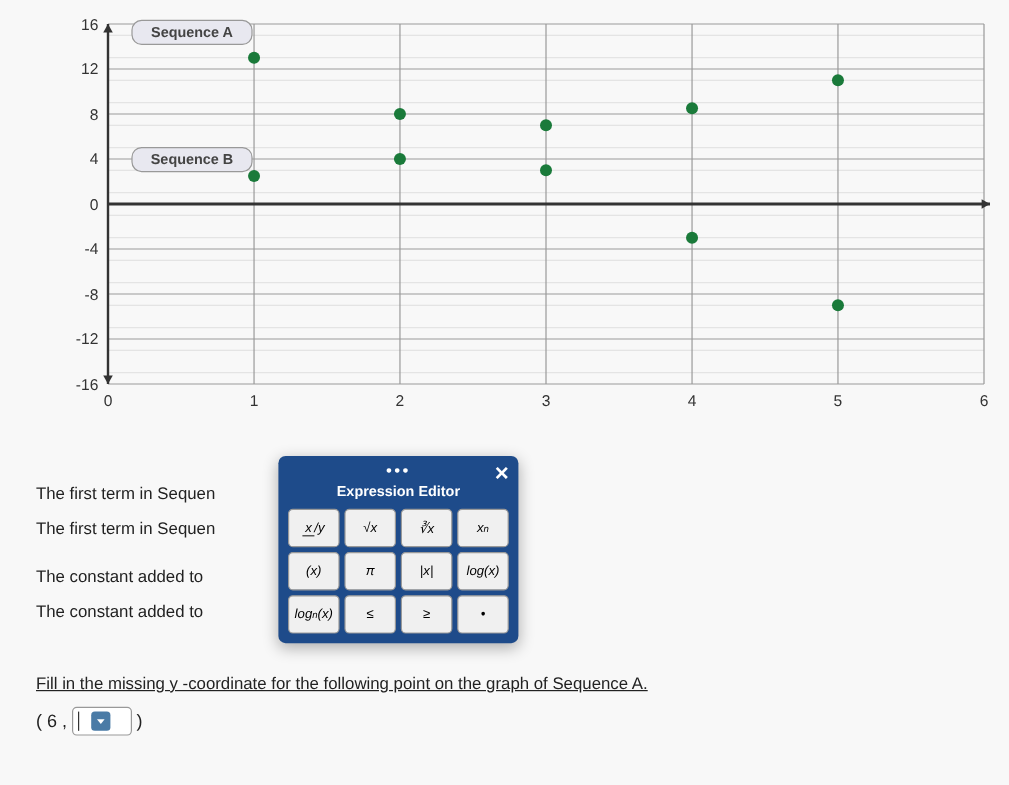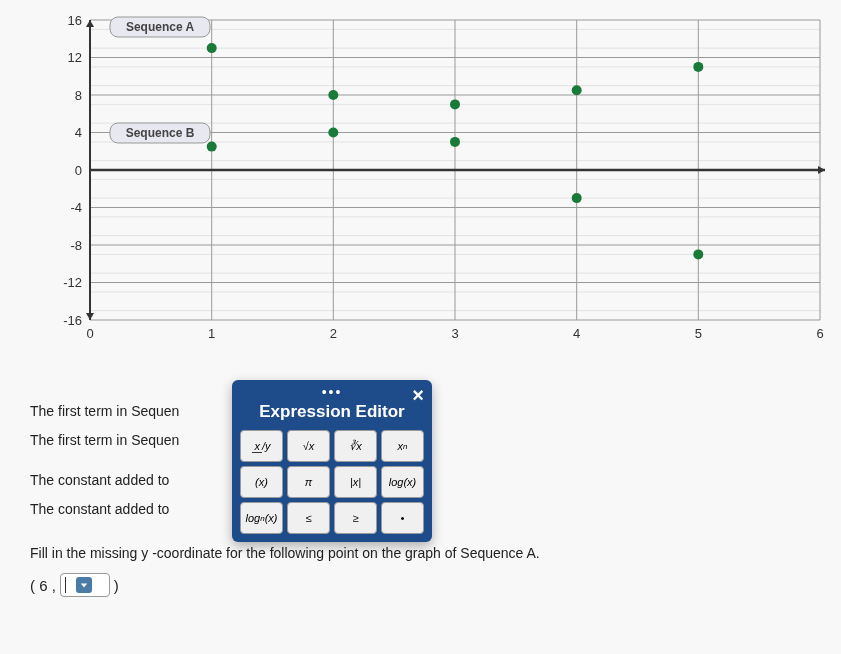--- a/index.html
+++ b/index.html
@@ -104,21 +104,21 @@
     }
     .editor-dots {
       color: white;
       font-size: 14px;
       letter-spacing: 2px;
       position: absolute;
       top: -4px;
     }
     .editor-title {
       color: white;
-      font-size: 17px;
+      font-size: 12px;
       font-weight: bold;
       margin-top: 10px;
     }
     .editor-close {
       position: absolute;
       top: -4px;
       right: 0;
       color: white;
       font-size: 20px;
       cursor: pointer;
@@ -253,21 +253,21 @@
   <div class="question-line">The first term in Sequen</div>
   <div class="question-line">The first term in Sequen</div>
   <div class="question-line" style="margin-top:24px;">
     <span>The constant added to </span>
     <span style="margin-left:180px;">negative .</span>
   </div>
   <div class="question-line">
     <span>The constant added to </span>
     <span style="margin-left:180px;">positive .</span>
   </div>
-  <div class="question-line" style="margin-top:28px;">Fill in the missing y -coordinate for the following point on the graph of Sequence A.</div>
+  <div class="question-line" style="margin-top:44px;text-decoration:underline;">Fill in the missing y -coordinate for the following point on the graph of Sequence A.</div>
   <div class="fill-point">
     <span>( 6 ,</span>
     <span class="answer-input">
       <span class="cursor"></span>
       <button class="dropdown-btn">
         <svg viewBox="0 0 10 10">
             <polygon points="1,3 9,3 5,8" fill="white"></polygon>
           </svg>
       </button>
     </span>

